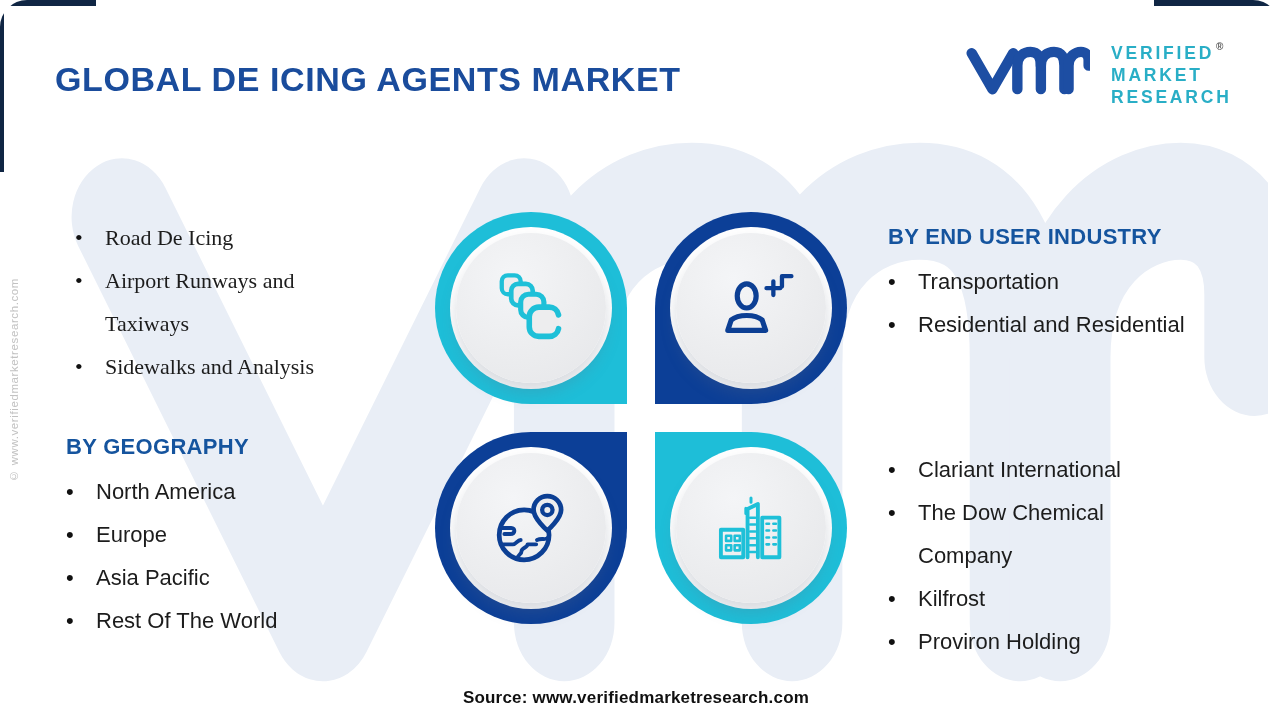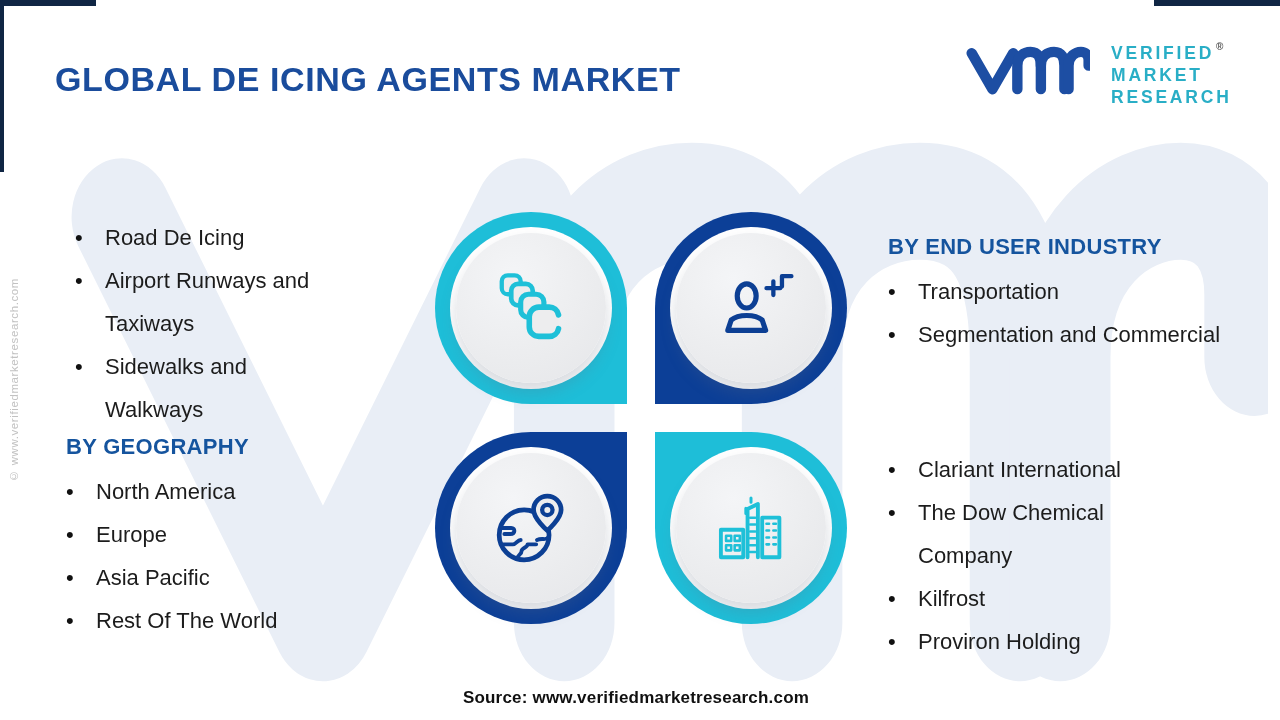--- a/index.html
+++ b/index.html
@@ -1,18 +1,18 @@
 <!DOCTYPE html>
 <html><head>
 <meta charset="utf-8">
 <style>
   html,body{margin:0;padding:0;}
   .canvas{
     position:relative;width:1280px;height:720px;background:#ffffff;
-    overflow:hidden;font-family:"Liberation Sans",sans-serif;
+    overflow:hidden;font-family:"Liberation Sans",sans-serif;border-radius:27px;
   }
   
   .watermark{position:absolute;left:28px;top:92px;z-index:0;}
   
   .edge-top-left{position:absolute;left:0;top:0;width:96px;height:6px;background:#102644;z-index:3;}
   .edge-left{position:absolute;left:0;top:0;width:4px;height:172px;background:#102644;z-index:3;}
   .edge-top-right{position:absolute;right:0;top:0;width:126px;height:6px;background:#102644;z-index:3;}
   
   .title{position:absolute;left:55px;top:60px;z-index:2;font-size:34px;font-weight:700;color:#1a4c9c;letter-spacing:.6px;}
   .subtitle{position:absolute;left:55px;top:126px;z-index:2;font-size:28px;font-weight:600;color:#2154a5;}
@@ -22,24 +22,24 @@
   .logo-text{margin-left:12px;}
   .logo-line{font-size:17.5px;font-weight:700;color:#29aec6;letter-spacing:2.8px;line-height:22px;white-space:nowrap;margin-left:9px;}
   .logo-reg{font-size:10px;color:#555;vertical-align:9px;letter-spacing:0;margin-left:2px;}
   
   .section{position:absolute;z-index:2;}
   .section-heading{font-size:22px;font-weight:700;color:#15549e;letter-spacing:.3px;line-height:26px;}
   .seg-list{list-style:none;margin:10px 0 0 0;padding:0;font-size:22px;color:#1c1c1c;}
   .seg-list li{position:relative;padding-left:30px;line-height:43px;}
   .seg-list li::before{content:"\2022";position:absolute;left:0;top:0;font-size:22px;color:#111;}
   .sec-application{left:75px;top:206px;}
-  .sec-application .seg-list{width:272px;}
+  .sec-application .seg-list{width:272px;font-family:Liberation Serif, serif;}
   .sec-geography{left:66px;top:434px;}
   .sec-geography .seg-list{width:272px;}
-  .sec-enduser{left:888px;top:224px;margin-top:10px;}
+  .sec-enduser{left:888px;top:224px;}
   .sec-enduser .seg-list{width:390px;}
   .sec-keyplayers{left:888px;top:438px;}
   .sec-keyplayers .seg-list{width:278px;}
   
   .circles{position:absolute;left:435px;top:212px;z-index:1;display:grid;
            grid-template-columns:192px 192px;grid-template-rows:192px 192px;gap:28px;}
   .quad{position:relative;width:192px;height:192px;}
   .q-tl{background:#1ebed8;border-radius:50% 50% 0 50%;}
   .q-tr{background:#0c3f97;border-radius:50% 50% 50% 0;}
   .q-bl{background:#0c3f97;border-radius:50% 0 50% 50%;}
@@ -88,39 +88,39 @@
       <div class="logo-line"><span>VERIFIED</span><span class="logo-reg">®</span></div>
       <div class="logo-line">MARKET</div>
       <div class="logo-line">RESEARCH</div>
     </div>
   </div>
 
   <div class="section sec-application">
     <ul class="seg-list">
       <li>Road De Icing</li>
       <li>Airport Runways and Taxiways</li>
-      <li>Sidewalks and Walkways</li>
+      <li>Sidewalks and Analysis</li>
     </ul>
   </div>
 
   <div class="section sec-geography">
     <div class="section-heading">BY GEOGRAPHY</div>
     <ul class="seg-list">
       <li>North America</li>
       <li>Europe</li>
       <li>Asia Pacific</li>
       <li>Rest Of The World</li>
     </ul>
   </div>
 
   <div class="section sec-enduser">
     <div class="section-heading">BY END USER INDUSTRY</div>
     <ul class="seg-list">
       <li>Transportation</li>
-      <li>Segmentation and Commercial</li>
+      <li>Residential and Residential</li>
     </ul>
   </div>
 
   <div class="section sec-keyplayers">
     <ul class="seg-list">
       <li>Clariant International</li>
       <li>The Dow Chemical Company</li>
       <li>Kilfrost</li>
       <li>Proviron Holding</li>
     </ul>

